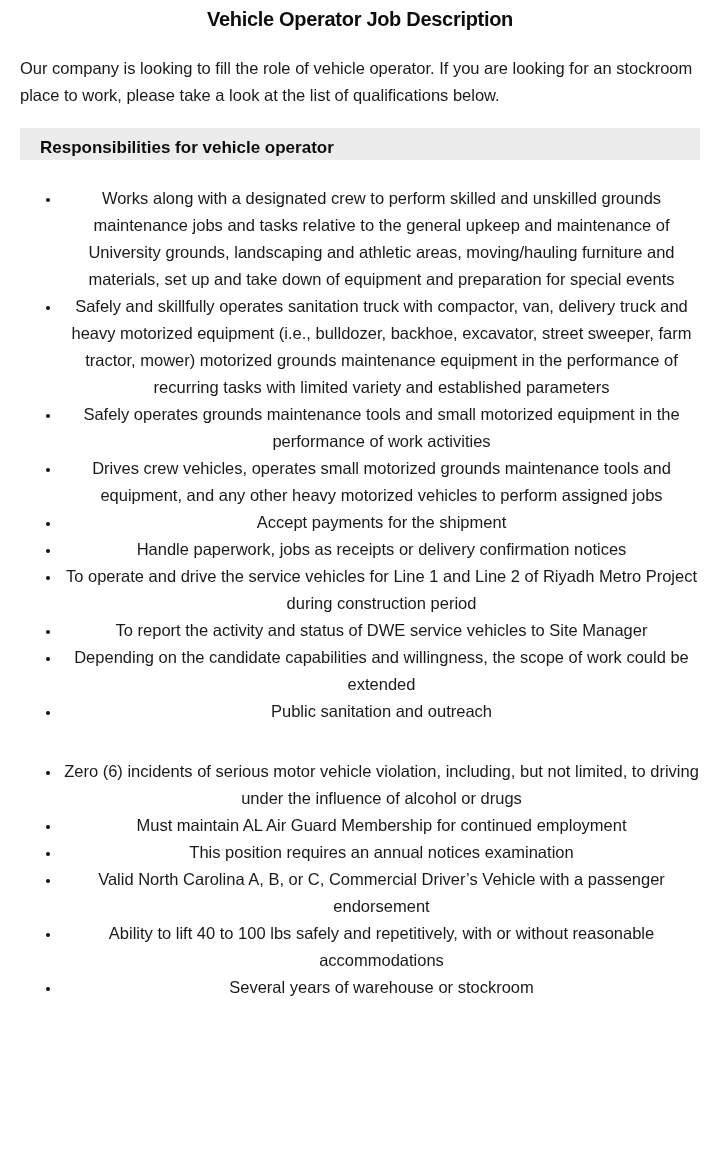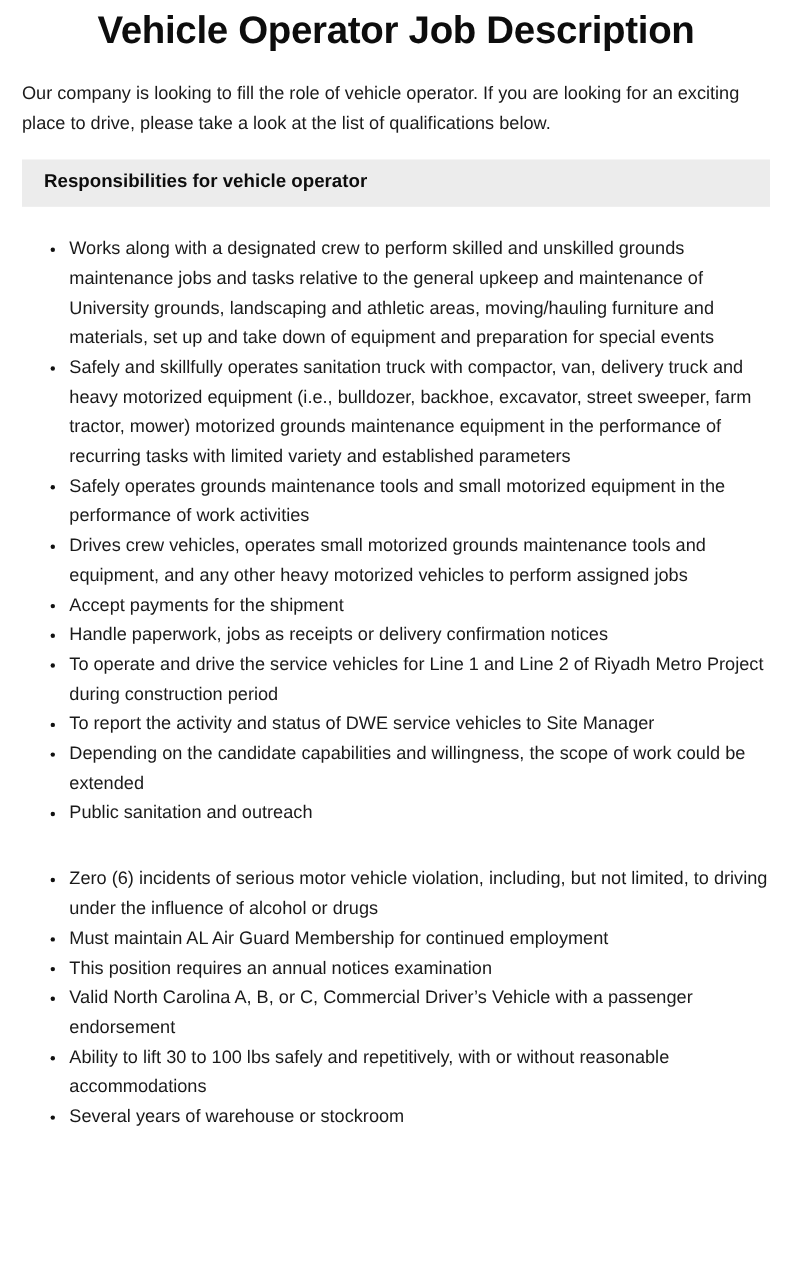--- a/index.html
+++ b/index.html
@@ -12,65 +12,66 @@
     margin: 0 auto;
     font-family: "Liberation Sans", "DejaVu Sans", sans-serif;
     color: #111111;
     -webkit-font-smoothing: antialiased;
   }
   .page {
     padding: 6px 20px 30px 20px;
   }
   .page-title {
     text-align: center;
-    font-size: 35px;
+    font-size: 20px;
     font-weight: 800;
     letter-spacing: -0.3px;
     color: #0d0d0d;
     margin: 2px 0 24px 0;
   }
   .intro {
     font-size: 16.5px;
     line-height: 27px;
     color: #1a1a1a;
     margin-bottom: 19px;
   }
   .section { margin: 0; }
   .section-heading {
     background: #ececec;
     font-size: 17px;
     font-weight: 700;
     color: #0d0d0d;
-    padding: 10px 20px 13px 20px;
+    padding: 10px 20px 2px 20px;
     margin: 0;
   }
   .bullet-list {
     list-style: disc;
     margin: 25px 0 33px 0;
     padding-left: 41px;
     font-size: 16.5px;
     line-height: 27px;
     color: #1a1a1a;
   }
   .bullet-list li {
     padding-left: 2px;
+    text-align: center;
   }
   .bullet-list li::marker {
     font-size: 13px;
     color: #111111;
   }
 </style>
 </head>
 <body>
 
 <div class="page">
 
   <h1 class="page-title">Vehicle Operator Job Description</h1>
 
-  <p class="intro">Our company is looking to fill the role of vehicle operator. If you are looking for an exciting place to drive, please take a look at the list of qualifications below.</p>
+  <p class="intro">Our company is looking to fill the role of vehicle operator. If you are looking for an stockroom place to work, please take a look at the list of qualifications below.</p>
 
   <div class="section">
     <h2 class="section-heading">Responsibilities for vehicle operator</h2>
     <ul class="bullet-list">
         <li>Works along with a designated crew to perform skilled and unskilled grounds maintenance jobs and tasks relative to the general upkeep and maintenance of University grounds, landscaping and athletic areas, moving/hauling furniture and materials, set up and take down of equipment and preparation for special events</li>
         <li>Safely and skillfully operates sanitation truck with compactor, van, delivery truck and heavy motorized equipment (i.e., bulldozer, backhoe, excavator, street sweeper, farm tractor, mower) motorized grounds maintenance equipment in the performance of recurring tasks with limited variety and established parameters</li>
         <li>Safely operates grounds maintenance tools and small motorized equipment in the performance of work activities</li>
         <li>Drives crew vehicles, operates small motorized grounds maintenance tools and equipment, and any other heavy motorized vehicles to perform assigned jobs</li>
         <li>Accept payments for the shipment</li>
         <li>Handle paperwork, jobs as receipts or delivery confirmation notices</li>
@@ -80,18 +81,18 @@
         <li>Public sanitation and outreach</li>
       </ul>
   </div>
 
   <div class="section">
     <ul class="bullet-list">
         <li>Zero (6) incidents of serious motor vehicle violation, including, but not limited, to driving under the influence of alcohol or drugs</li>
         <li>Must maintain AL Air Guard Membership for continued employment</li>
         <li>This position requires an annual notices examination</li>
         <li>Valid North Carolina A, B, or C, Commercial Driver’s Vehicle with a passenger endorsement</li>
-        <li>Ability to lift 30 to 100 lbs safely and repetitively, with or without reasonable accommodations</li>
+        <li>Ability to lift 40 to 100 lbs safely and repetitively, with or without reasonable accommodations</li>
         <li>Several years of warehouse or stockroom</li>
       </ul>
   </div>
 
 </div>
 
 </body></html>

